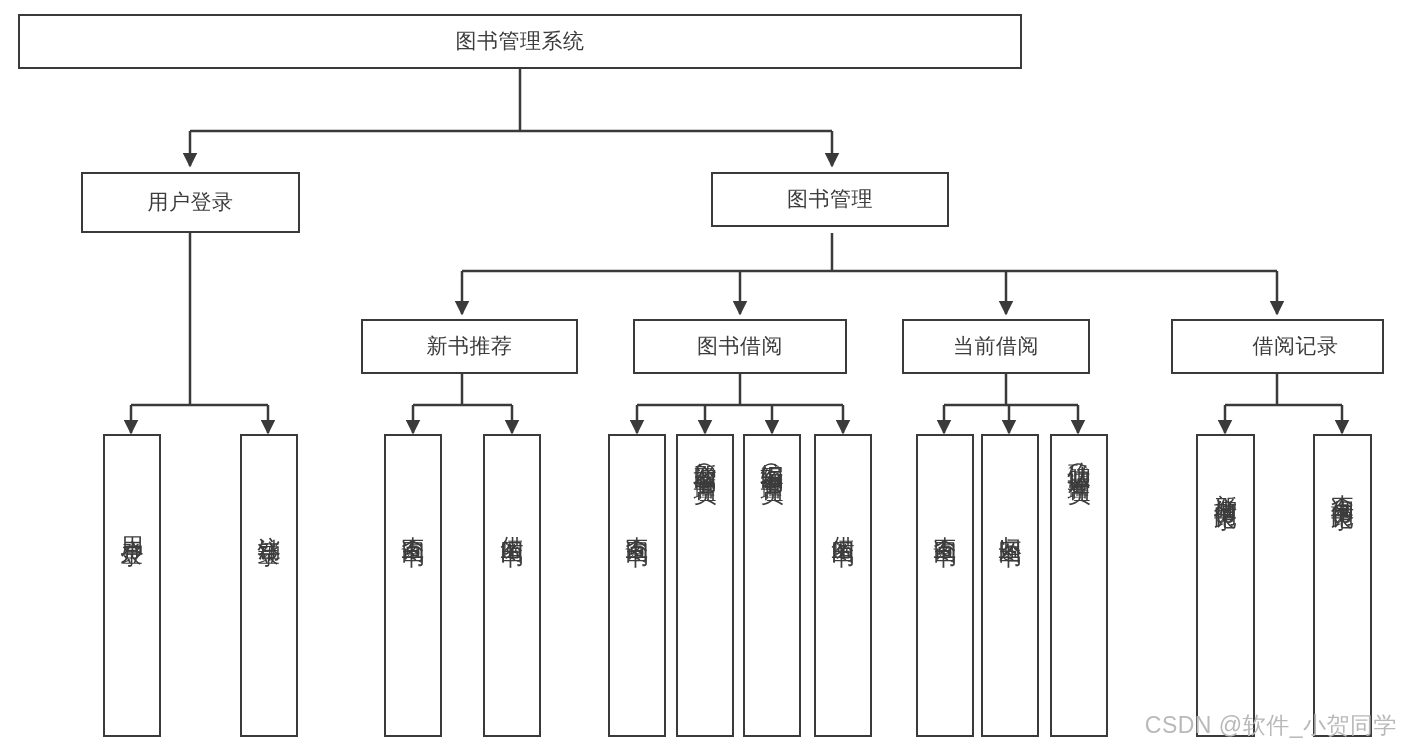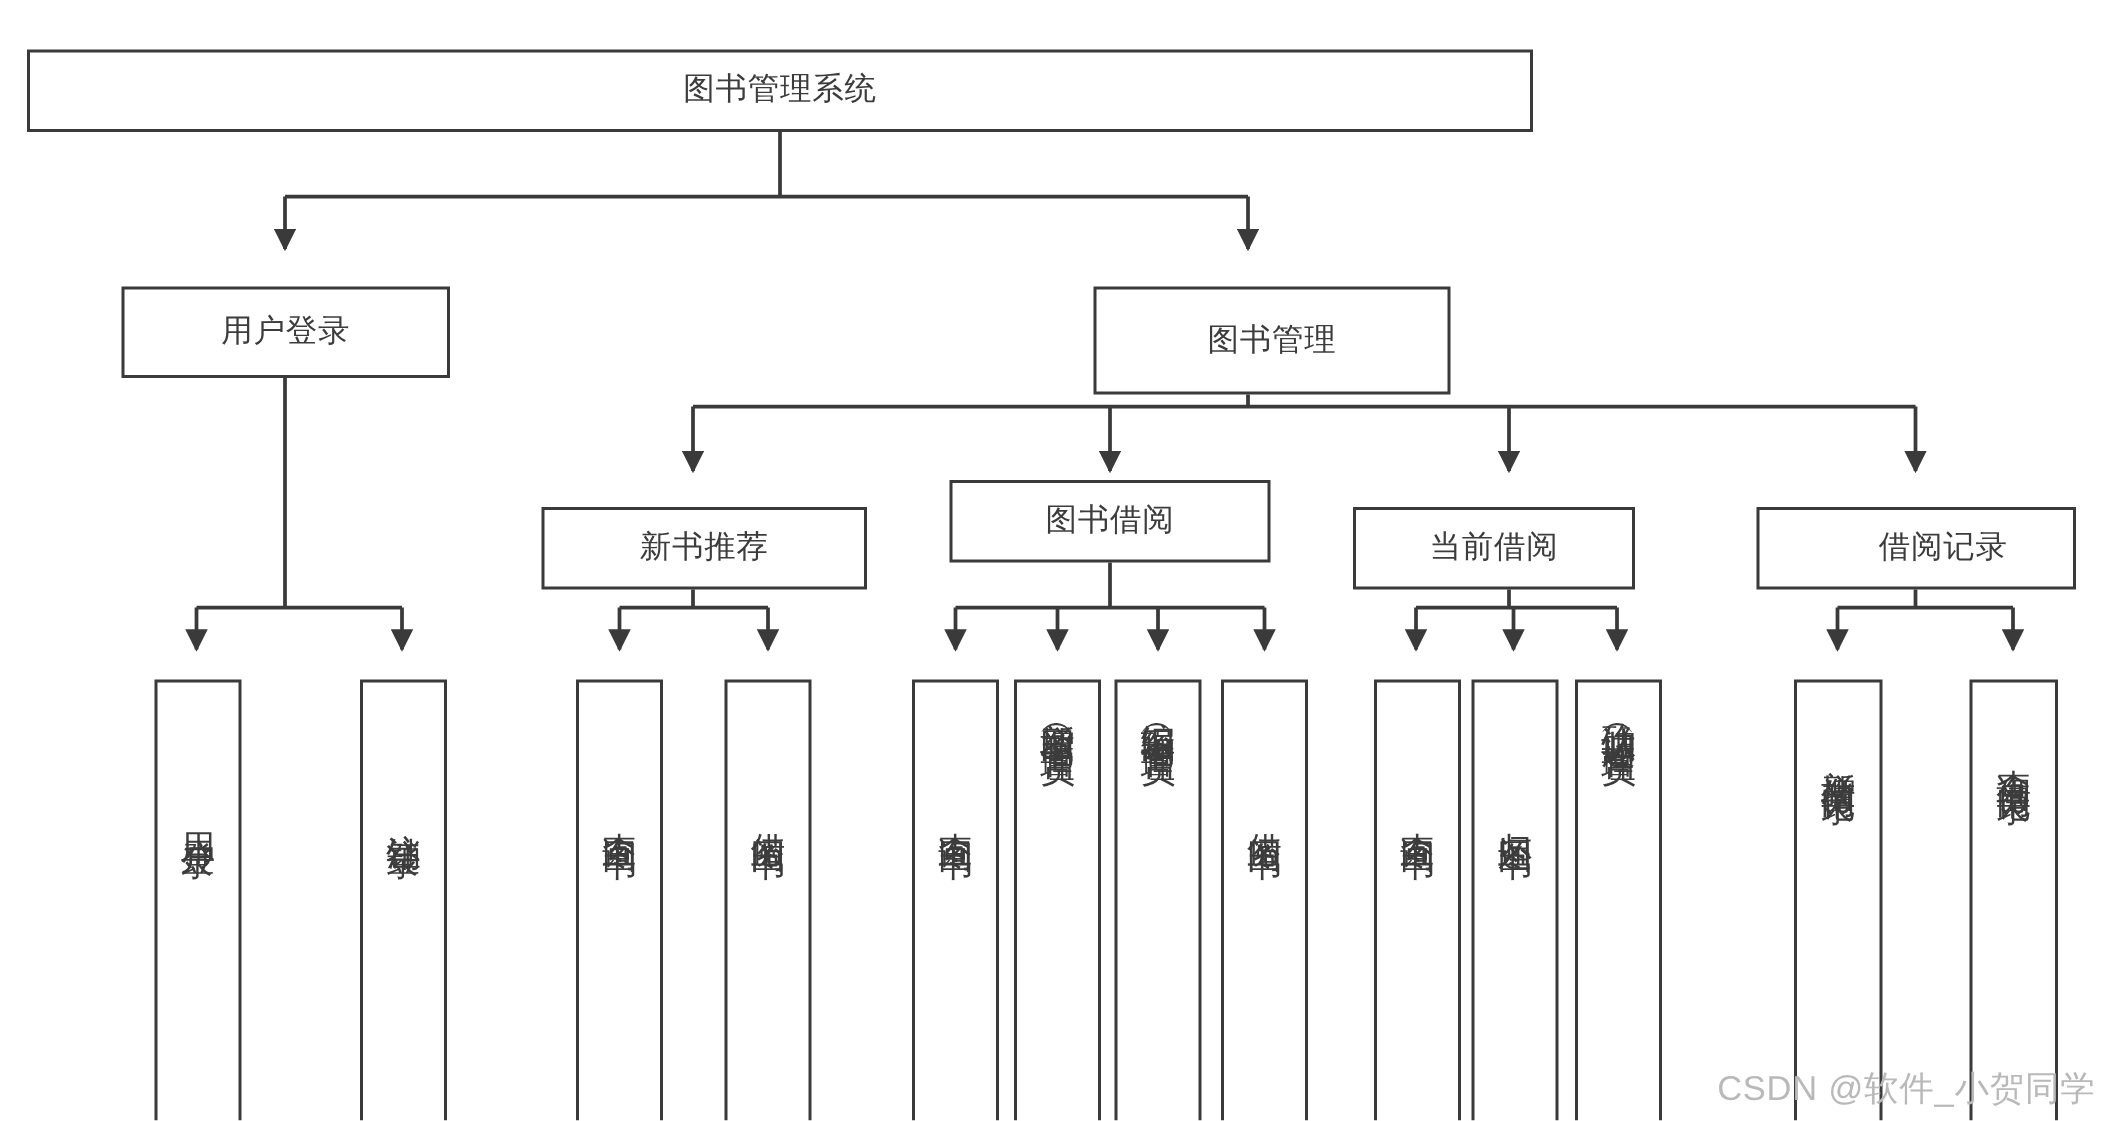--- a/index.html
+++ b/index.html
@@ -23,21 +23,20 @@
   }
   .node {
     position: absolute;
     border: 2px solid #3a3a3a;
     background: #ffffff;
     display: flex;
     align-items: center;
     justify-content: center;
     color: #3c3c3c;
     line-height: 1.18;
-    margin-top: 19px;
   }
   .node.h {
     font-size: 21px;
     letter-spacing: 0.5px;
   }
   .node.leaf {
     align-items: flex-start;
     justify-content: center;
     padding-top: 8px;
   }
@@ -121,29 +120,29 @@
   </svg>
 
   <div class="node h" style="left:18px; top:14px; width:1004px; height:55px;">
     <span class="htext">图书管理系统</span>
   </div>
 
   <div class="node h" style="left:81px; top:172px; width:219px; height:61px;">
     <span class="htext">用户登录</span>
   </div>
 
-  <div class="node h" style="left:729px; top:172px; width:238px; height:72px;">
+  <div class="node h" style="left:711px; top:172px; width:238px; height:55px;">
     <span class="htext">图书管理</span>
   </div>
 
   <div class="node h" style="left:361px; top:319px; width:217px; height:55px;">
     <span class="htext">新书推荐</span>
   </div>
 
-  <div class="node h" style="left:633px; top:301px; width:214px; height:55px;">
+  <div class="node h" style="left:633px; top:319px; width:214px; height:55px;">
     <span class="htext">图书借阅</span>
   </div>
 
   <div class="node h" style="left:902px; top:319px; width:188px; height:55px;">
     <span class="htext">当前借阅</span>
   </div>
 
   <div class="node h" style="left:1171px; top:319px; width:213px; height:55px;padding-left:36px;">
     <span class="htext">借阅记录</span>
   </div>

